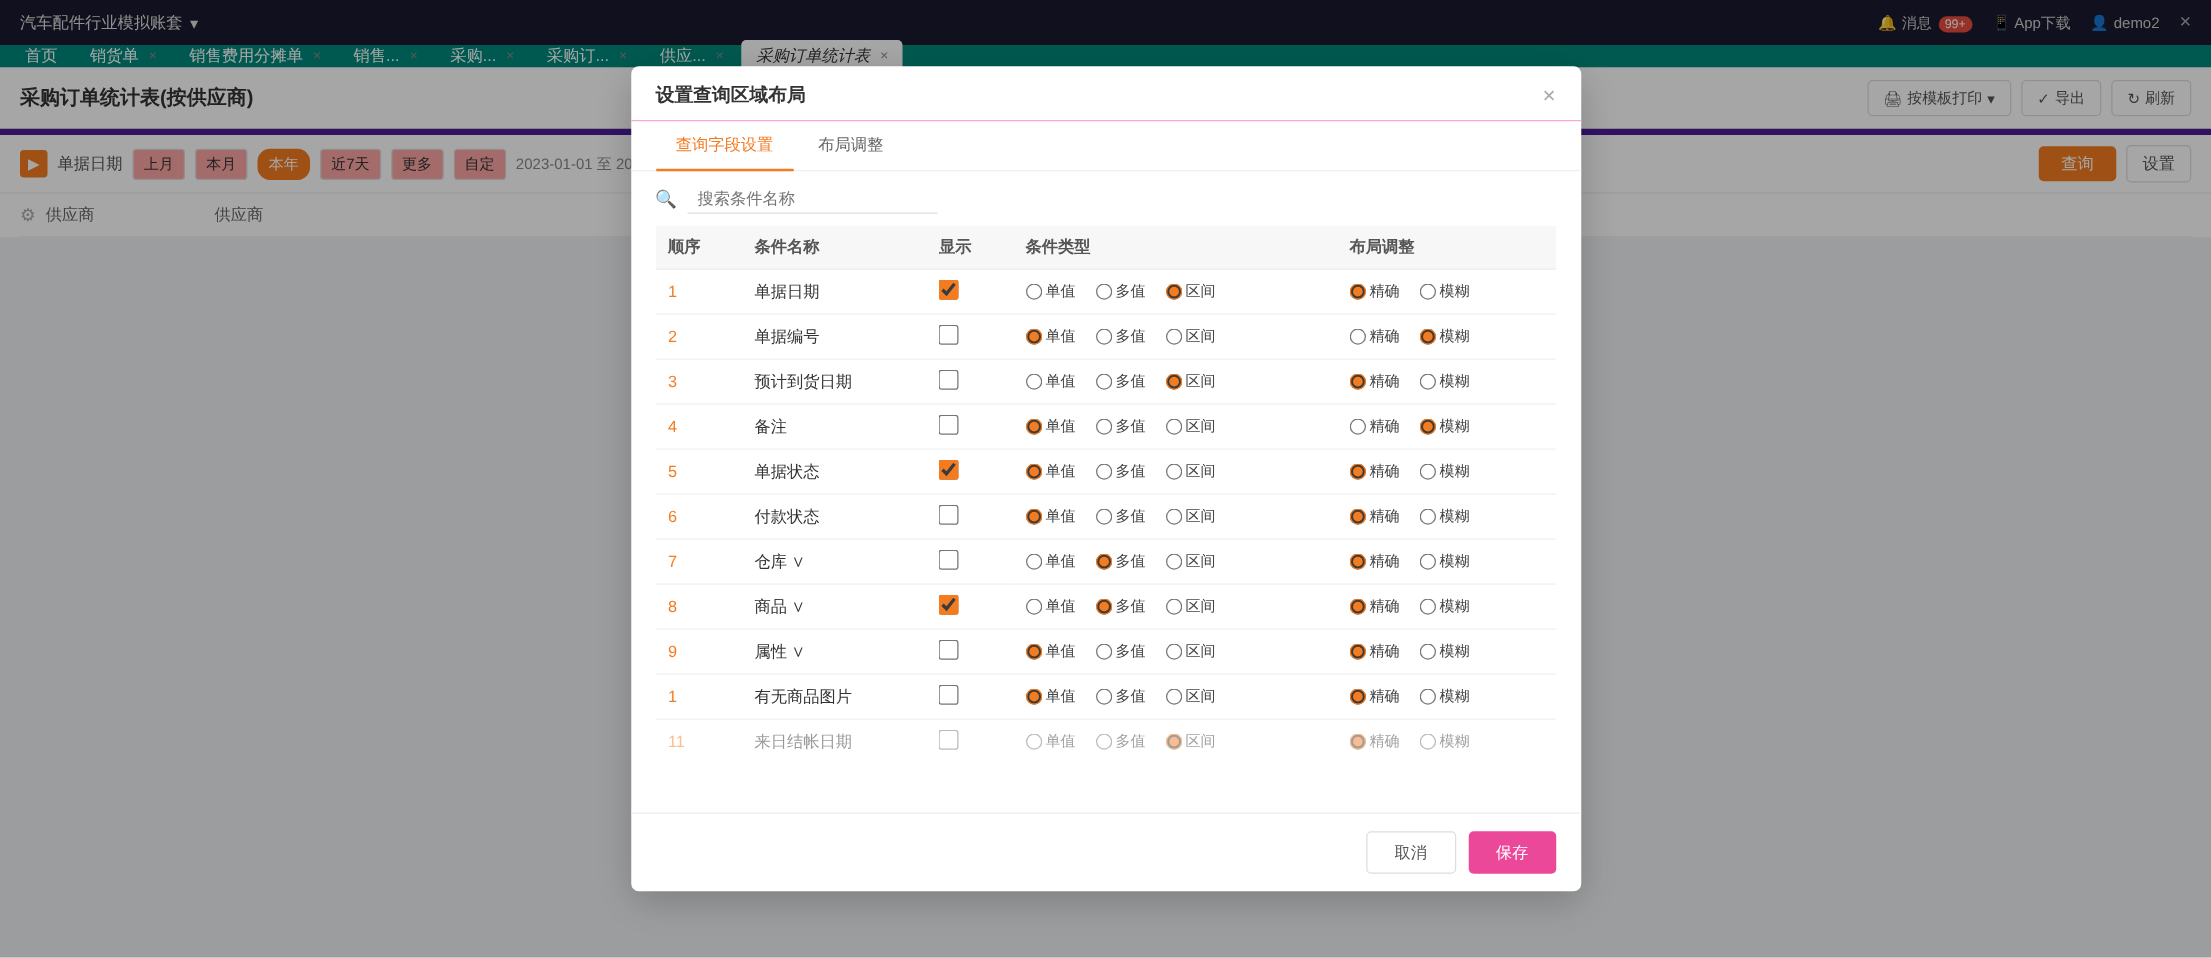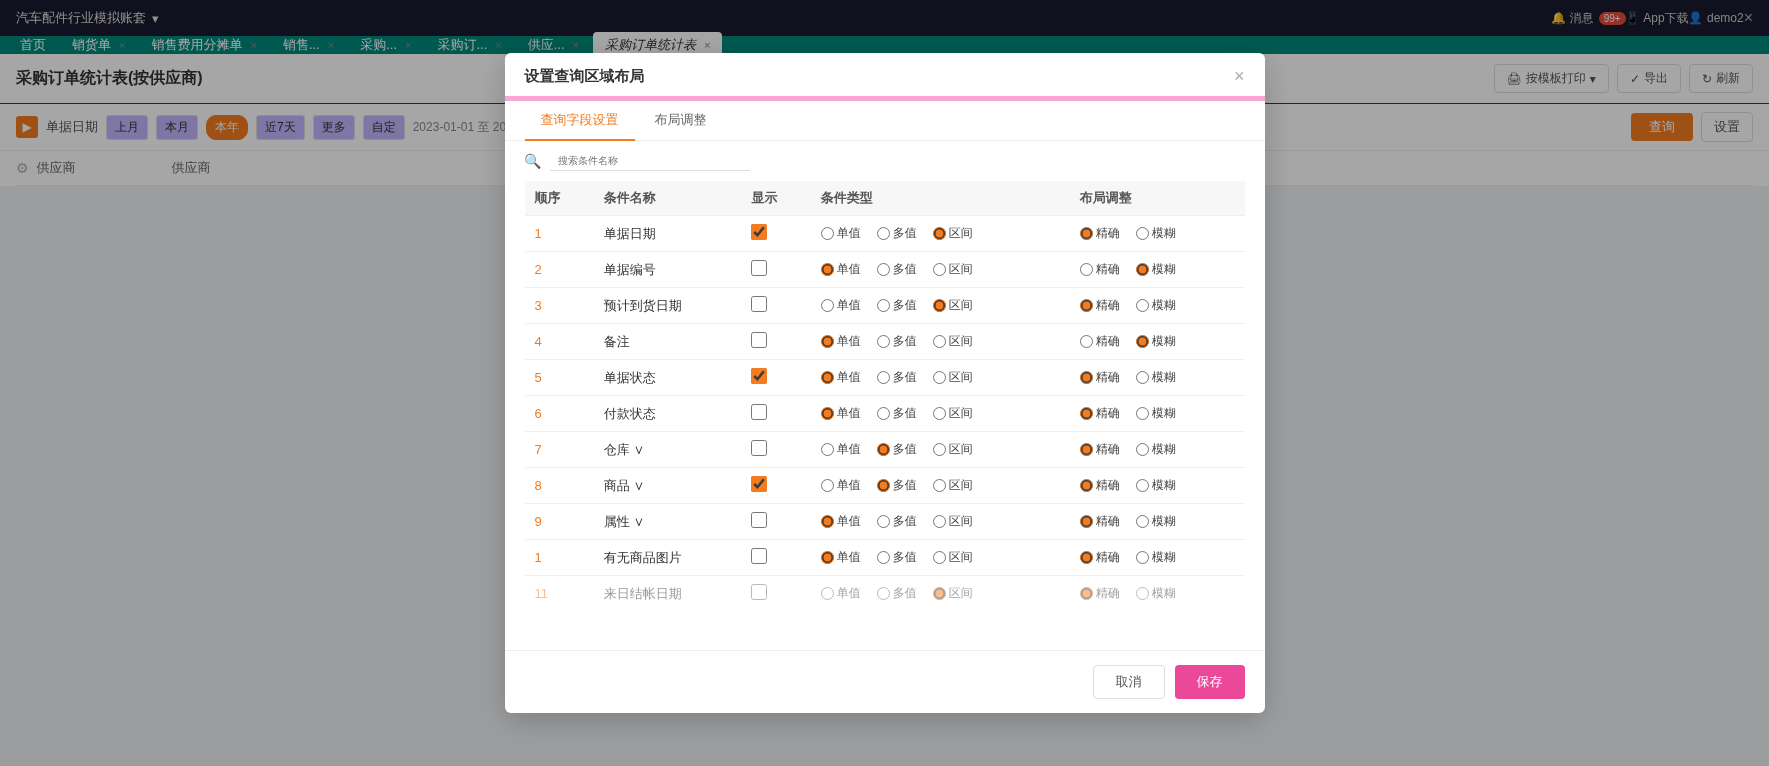--- a/index.html
+++ b/index.html
@@ -9,21 +9,21 @@
     .topbar {
       background: #1a1a2e;
       height: 36px;
       display: flex;
       align-items: center;
       justify-content: space-between;
       padding: 0 16px;
       color: #ccc;
     }
     .topbar-left { font-size: 13px; color: #ddd; display: flex; align-items: center; gap: 6px; }
-    .topbar-right { display: flex; align-items: center; gap: 0; font-size: 12px; }
+    .topbar-right { display: flex; align-items: center; gap: 16px; font-size: 12px; }
     .topbar-right .badge-red {
       background: #e74c3c; color: #fff; border-radius: 10px;
       padding: 1px 5px; font-size: 10px; margin-left: 2px;
     }
     .topbar-right .close-x { color: #aaa; font-size: 16px; cursor: pointer; }
 
     
     .navtabs {
       background: #00897b;
       height: 18px;
@@ -40,39 +40,39 @@
       cursor: pointer;
       display: flex; align-items: center; gap: 4px;
     }
     .navtab.active { background: #ffffff; color: #333; font-style: italic; }
     .navtab .close-tab { color: #888; font-size: 11px; margin-left: 4px; }
 
     
     .page-header {
       background: #fff;
       padding: 10px 16px;
-      border-bottom: 1px solid #4c1d95;
+      border-bottom: 5px solid #4c1d95;
       display: flex; align-items: center; justify-content: space-between;
     }
     .page-title { font-size: 16px; font-weight: bold; color: #333; }
     .page-actions { display: flex; gap: 8px; align-items: center; }
     .btn-print { border: 1px solid #ddd; background: #fff; padding: 5px 12px; border-radius: 4px; font-size: 12px; color: #555; cursor: pointer; display: flex; align-items: center; gap: 4px; }
     .btn-export { border: 1px solid #ddd; background: #fff; padding: 5px 12px; border-radius: 4px; font-size: 12px; color: #555; cursor: pointer; display: flex; align-items: center; gap: 4px; }
     .btn-refresh { border: 1px solid #ddd; background: #fff; padding: 5px 12px; border-radius: 4px; font-size: 12px; color: #555; cursor: pointer; display: flex; align-items: center; gap: 4px; }
 
     
     .filter-bar {
       background: #fff;
       padding: 8px 16px;
       border-bottom: 1px solid #eee;
       display: flex; align-items: center; gap: 8px;
     }
     .filter-toggle { background: #f47c20; color: #fff; border: none; width: 22px; height: 22px; border-radius: 3px; cursor: pointer; font-size: 12px; }
     .filter-label { color: #555; font-size: 13px; }
-    .date-btn { padding: 3px 8px; border: 1px solid #ddd; border-radius: 3px; background: #c4b5fd; font-size: 12px; cursor: pointer; color: #333; }
+    .date-btn { padding: 3px 8px; border: 1px solid #ddd; border-radius: 3px; background: #fca5a5; font-size: 12px; cursor: pointer; color: #333; }
     .date-btn.active { background: #f47c20; color: #fff; border-color: #f47c20; border-radius: 10px; }
     .date-range { color: #888; font-size: 12px; }
     .more-btn { color: #888; font-size: 12px; cursor: pointer; }
     .spacer { flex: 1; }
     .btn-query { background: #f47c20; color: #fff; border: none; padding: 5px 18px; border-radius: 4px; cursor: pointer; font-size: 13px; }
     .btn-settings { background: #fff; border: 1px solid #ddd; color: #555; padding: 5px 12px; border-radius: 4px; cursor: pointer; font-size: 13px; }
 
     
     .table-area {
       background: #fff;
@@ -99,21 +99,21 @@
       background: #fff;
       border-radius: 6px;
       width: 760px;
       max-height: 660px;
       box-shadow: 0 8px 32px rgba(0,0,0,0.2);
       display: flex; flex-direction: column;
       z-index: 101;
     }
     .modal-header {
       padding: 14px 20px 10px 20px;
-      border-bottom: 5px solid #f9a8d4;
+      border-bottom: 1px solid #f9a8d4;
       display: flex; align-items: flex-start; justify-content: space-between;
     }
     .modal-title { font-size: 15px; font-weight: bold; color: #333; }
     .modal-close { color: #aaa; font-size: 18px; cursor: pointer; background: none; border: none; line-height: 1; }
 
     
     .modal-tabs {
       display: flex; gap: 4px;
       padding: 0 20px;
       border-bottom: 1px solid #eee;
@@ -128,21 +128,21 @@
     }
     .modal-tab.active { color: #f47c20; border-bottom: 2px solid #f47c20; font-weight: 500; }
 
     
     .modal-search {
       padding: 10px 20px;
       display: flex; align-items: center; gap: 8px;
     }
     .search-input {
       border: none; border-bottom: 1px solid #ddd;
-      padding: 4px 8px; font-size: 10px; width: 200px; outline: none; color: #333;
+      padding: 4px 8px; font-size: 13px; width: 200px; outline: none; color: #333;
     }
     .search-icon { color: #aaa; font-size: 14px; }
 
     
     .modal-table { flex: 1; overflow-y: auto; padding: 0 20px; }
     table { width: 100%; border-collapse: collapse; }
     th {
       background: #f7f7f7;
       text-align: left;
       padding: 8px 10px;

